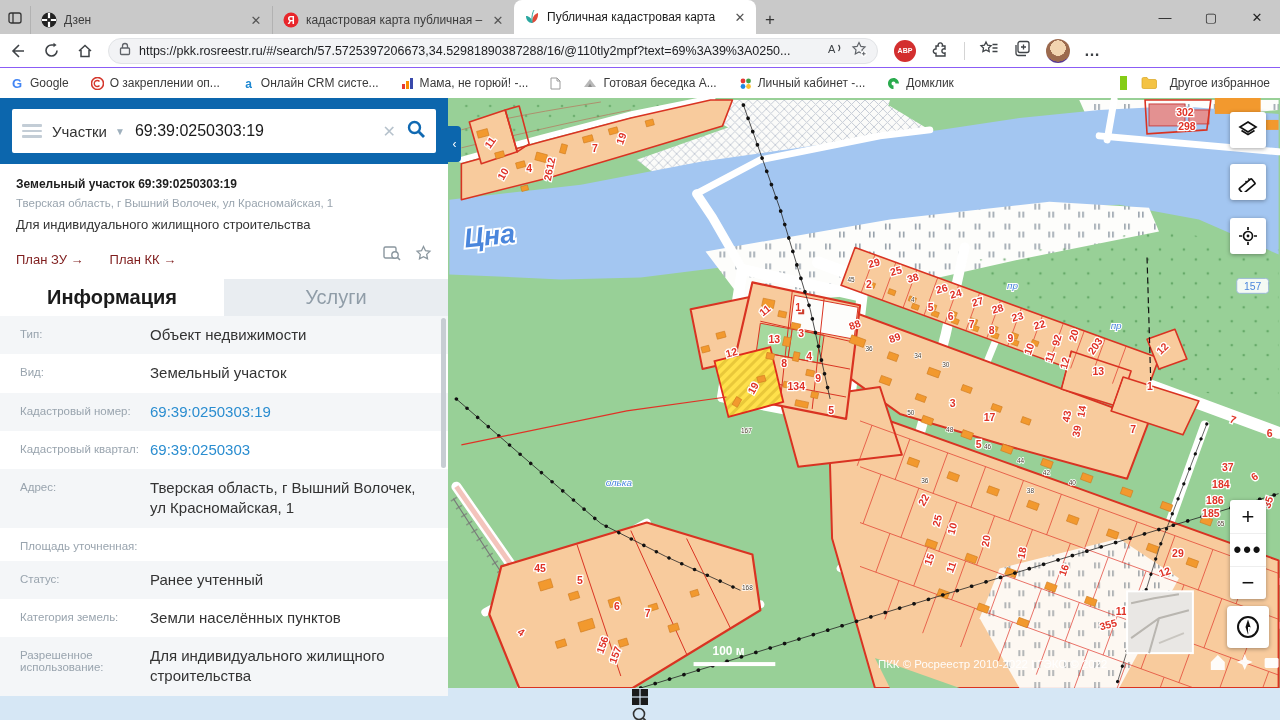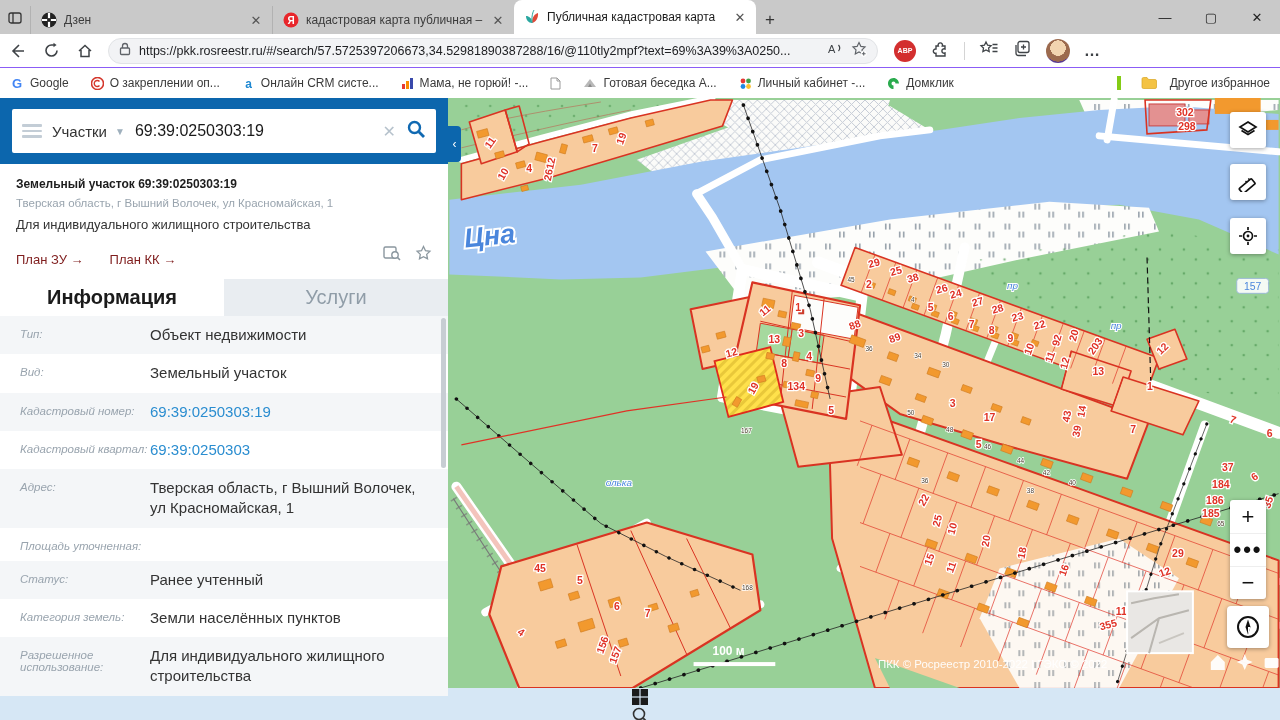--- a/index.html
+++ b/index.html
@@ -23,21 +23,21 @@
   .toolbar { position:absolute; left:0; top:34px; width:1280px; height:34px; background:#fff; display:flex; align-items:center; border-bottom:1px solid #8b5cf6; }
   .navbtn { width:34px; height:30px; display:flex; align-items:center; justify-content:center; color:#3f4347; }
   .urlbar { display:flex; align-items:center; width:770px; height:26px; margin-left:6px; background:#f2f3f5; border:1px solid #e1e3e6; border-radius:13px; padding:0 10px; gap:8px; }
   .urlbar .url { flex:1; font-size:12.5px; color:#202124; white-space:nowrap; overflow:hidden; }
   .toolicons { display:flex; align-items:center; gap:14px; margin-left:16px; color:#3f4347; }
   .divider-v { width:1px; height:18px; background:#d4d4d4; }
   .avatar { width:24px; height:24px; border-radius:50%; background:radial-gradient(circle at 50% 38%, #f2d4b0 0 40%, #9c6a4e 41% 70%, #5b3b8f 71%); }
 
   .bookmarks { position:absolute; left:0; top:68px; width:1280px; height:30px; background:#fff; display:flex; align-items:center; padding:0 10px; font-size:12px; color:#3a3a3a; }
   .bm { display:flex; align-items:center; gap:6px; margin-right:22px; white-space:nowrap; }
-  .bm-right { margin-left:auto; display:flex; align-items:center; gap:13px; border-left:4px solid #84cc16; padding-left:20px; }
+  .bm-right { margin-left:auto; display:flex; align-items:center; gap:13px; border-left:7px solid #84cc16; padding-left:14px; }
 
   
   .content { position:absolute; left:0; top:98px; width:1280px; height:590px; display:flex; }
 
   .panel { position:relative; width:448px; height:590px; background:#fff; z-index:5; flex:0 0 448px; }
   .panel-head { height:66px; background:#0c66ad; padding:11px 12px; }
   .searchbox { height:44px; background:#fff; border-radius:2px; display:flex; align-items:center; padding:2px 10px; gap:10px; }
   .burger { display:flex; flex-direction:column; gap:3px; width:20px; }
   .burger i { height:2.5px; background:#c3cdd6; border-radius:1px; }
   .cat { font-size:15px; color:#333; display:flex; align-items:center; gap:8px; }
@@ -54,21 +54,21 @@
   .r-link { font-size:13px; color:#7f1d1d; font-weight:normal;margin-top:10px; }
   .r-icons { margin-left:auto; display:flex; gap:14px; color:#8b979f; }
 
   .ptabs { display:flex; height:37px; margin-top:4px; }
   .ptab { flex:1; display:flex; align-items:center; justify-content:center; font-size:20px; background:#e9edf1; color:#909da8; }
   .ptab.active { background:#fff; color:#1b1b1b; font-weight:bold; }
 
   .irows { position:relative; }
   .irow { display:flex; padding:9px 0; }
   .irow:nth-child(odd) { background:#f4f6f8; }
-  .ilabel { flex:0 0 150px; padding-left:20px; padding-top:3px; font-size:11.5px; color:#99a4ae;font-style:italic; }
+  .ilabel { flex:0 0 150px; padding-left:20px; padding-top:3px; font-size:11.5px; color:#99a4ae; }
   .ival { flex:1; padding-right:30px; font-size:15px; color:#333; line-height:1.35; }
   .ival.link { color:#2a8dd0; }
   .pscroll { position:absolute; right:2px; top:2px; width:5px; height:150px; background:#c7cdd3; border-radius:3px; }
 
   
   .map { position:relative; width:832px; height:590px; overflow:hidden; background:#98d097; }
   .map svg.base { position:absolute; left:0; top:0; }
   .mbtn { position:absolute; width:36px; height:36px; background:#fff; border-radius:3px; box-shadow:0 1px 4px rgba(0,0,0,.35); display:flex; align-items:center; justify-content:center; }
   .zoomstack { position:absolute; right:14px; top:402px; width:36px; background:#fff; border-radius:3px; box-shadow:0 1px 4px rgba(0,0,0,.35); }
   .zoomstack .zbtn { height:33px; display:flex; align-items:center; justify-content:center; font-size:22px; color:#111; }

